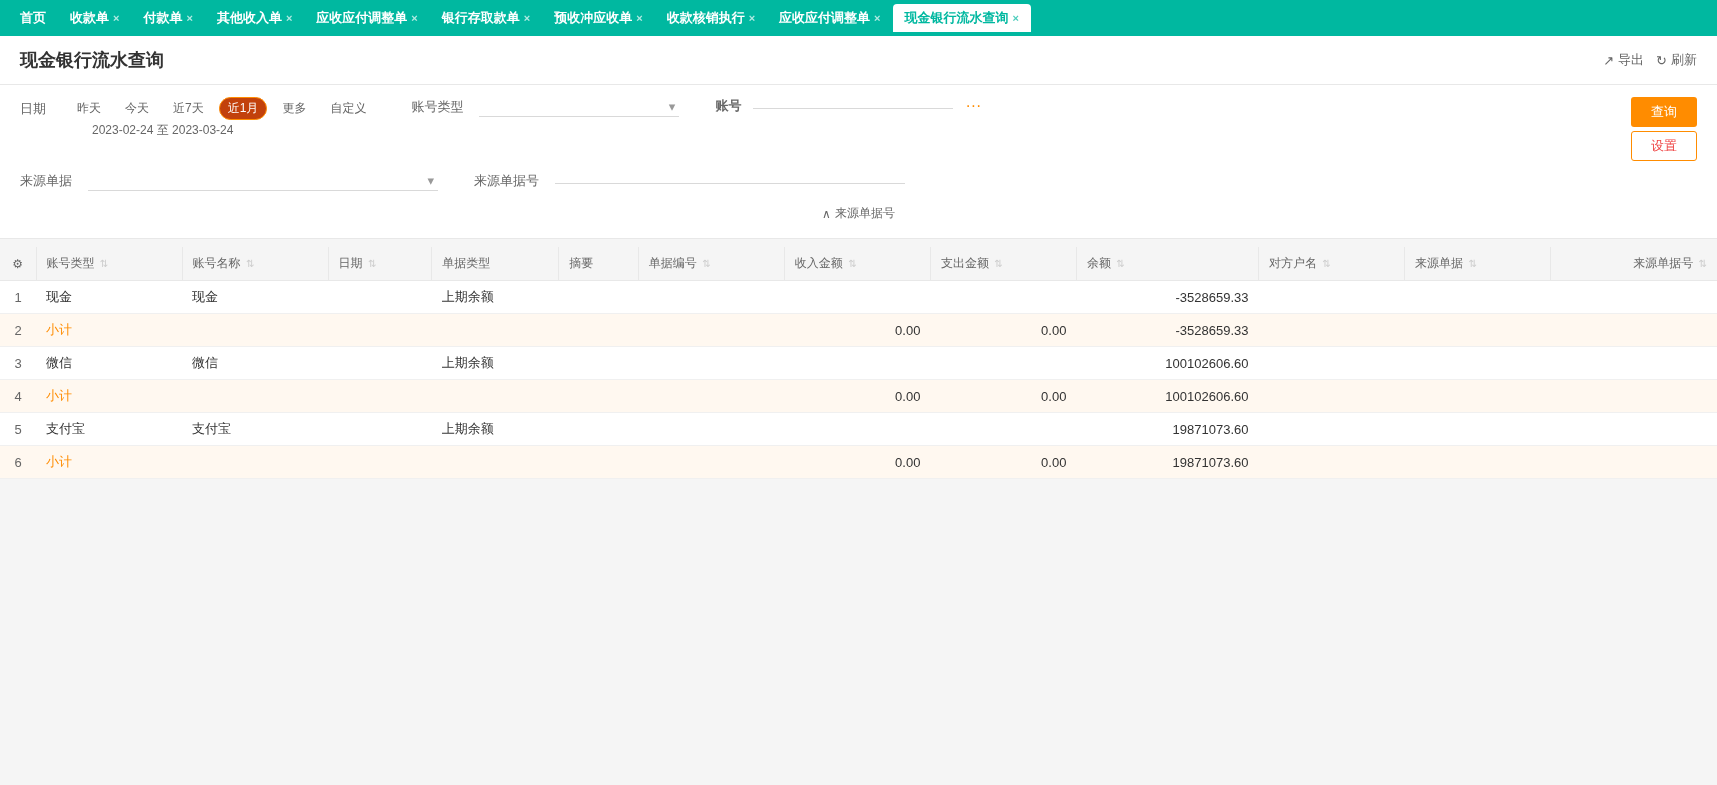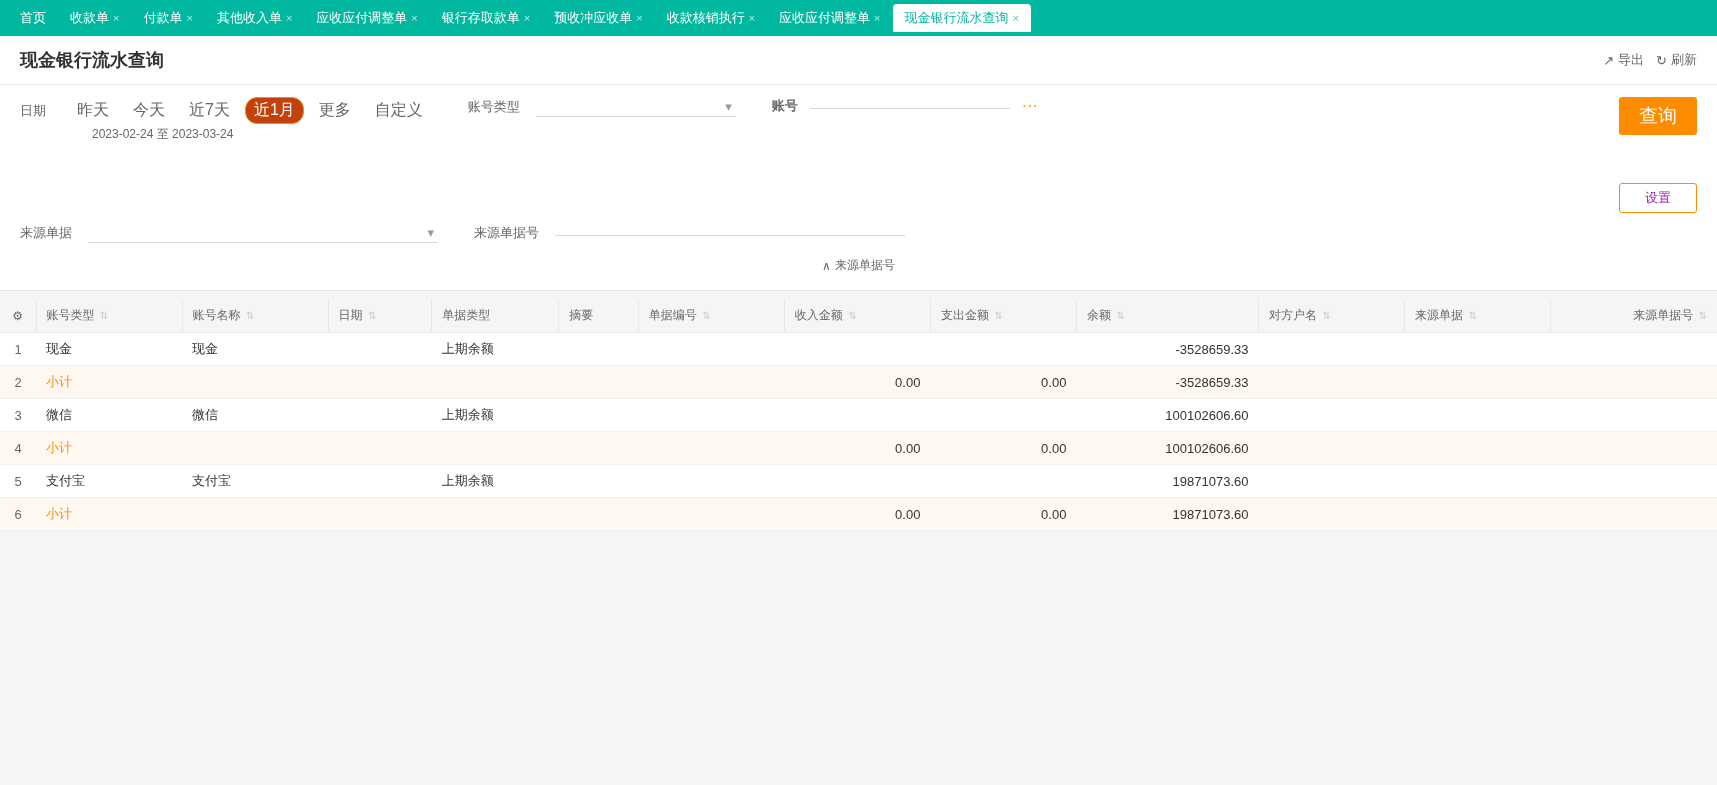--- a/index.html
+++ b/index.html
@@ -16,20 +16,21 @@
     }
     .nav-item {
       color: #fff;
       padding: 0 12px;
       height: 28px;
       display: flex;
       align-items: center;
       cursor: pointer;
       white-space: nowrap;
       font-size: 13px;
+      font-weight: bold;
     }
     .nav-item.active {
       background: #fff;
       color: #00b8a0;
       border-radius: 4px 4px 0 0;
     }
     .nav-close {
       margin-left: 4px;
       font-size: 11px;
       opacity: 0.7;
@@ -83,21 +84,21 @@
     }
     .date-options {
       display: flex;
       align-items: center;
       gap: 6px;
     }
     .date-btn {
       padding: 2px 8px;
       border-radius: 3px;
       cursor: pointer;
-      font-size: 16px;
+      font-size: 12px;
       color: #666;
       border: 1px solid transparent;
     }
     .date-btn.active {
       background: #c2410c;
       color: #fff;
       border-color: #ff8c00;
       border-radius: 12px;
     }
     .date-range {
@@ -132,31 +133,30 @@
       cursor: pointer;
       margin-left: 8px;
     }
     .btn-query {
       background: #ff8c00;
       color: #fff;
       border: none;
       padding: 6px 20px;
       border-radius: 3px;
       cursor: pointer;
-      font-size: 19px;
+      font-size: 13px;
     }
     .btn-settings {
       background: #fff;
-      color: #a21caf;
+      color: #ef4444;
       border: 1px solid #ff8c00;
       padding: 5px 16px;
       border-radius: 3px;
       cursor: pointer;
       font-size: 13px;
-      margin-top: 44px;
     }
     .collapse-bar {
       display: flex;
       justify-content: center;
       align-items: center;
       padding: 4px;
       color: #666;
       cursor: pointer;
       font-size: 12px;
       gap: 4px;

